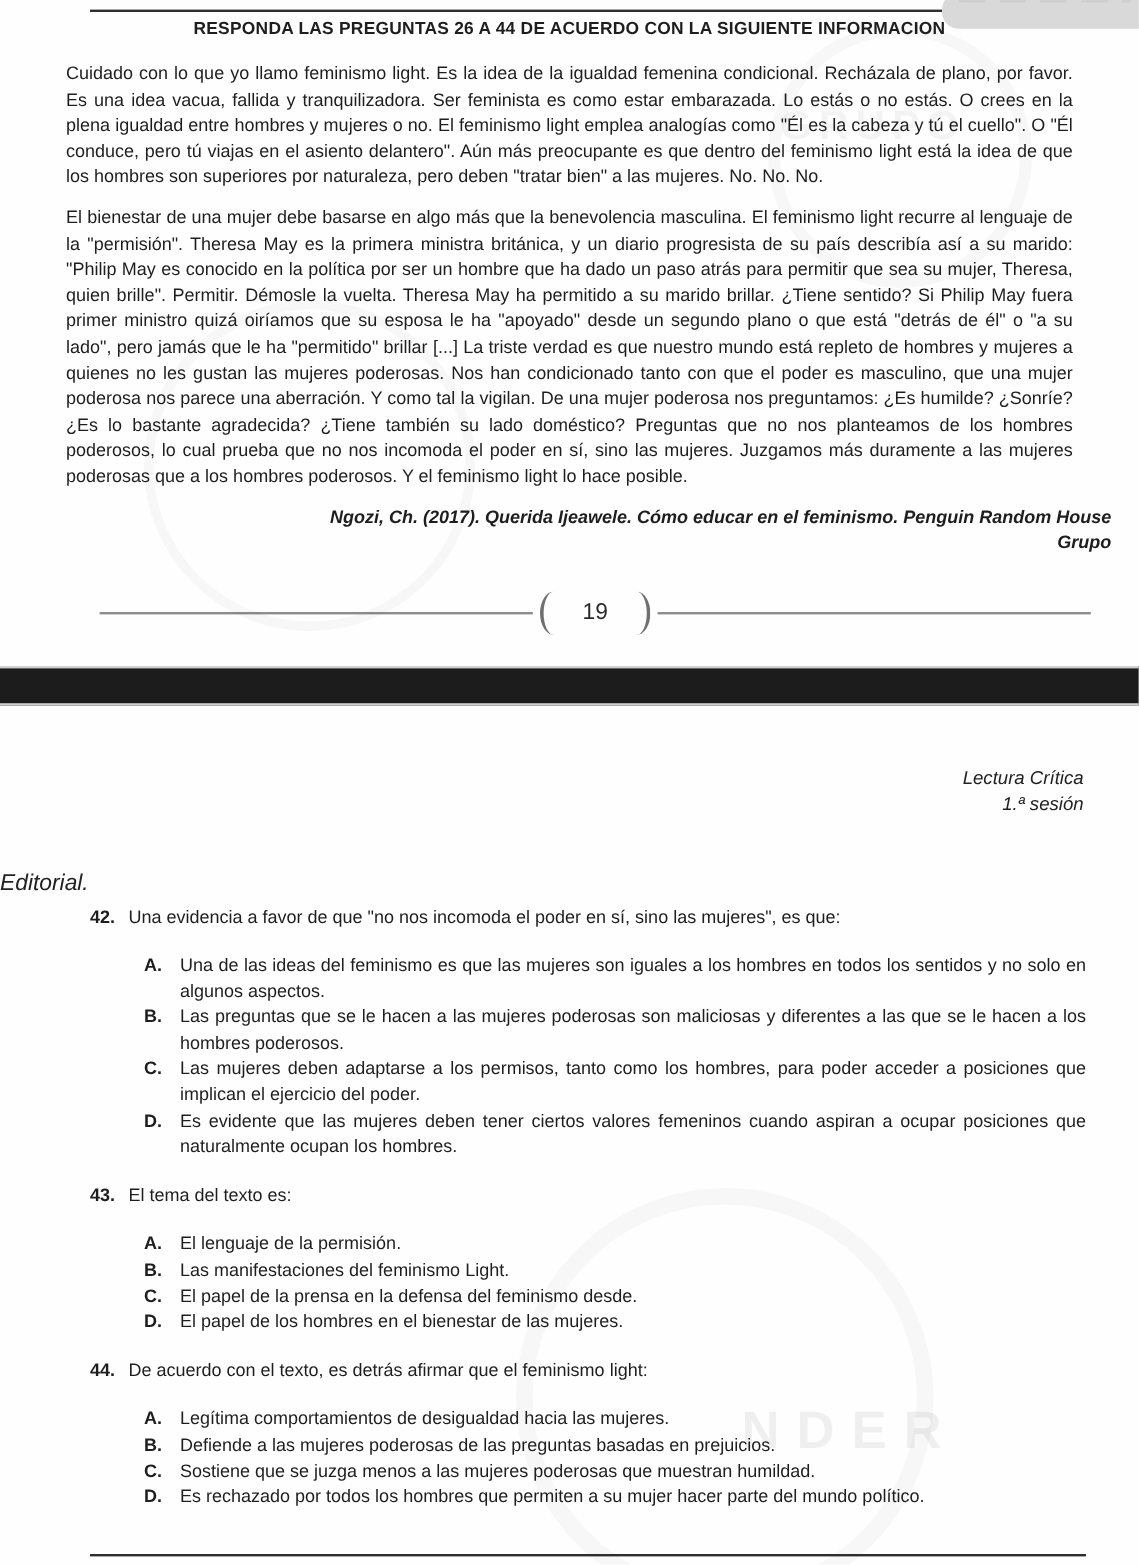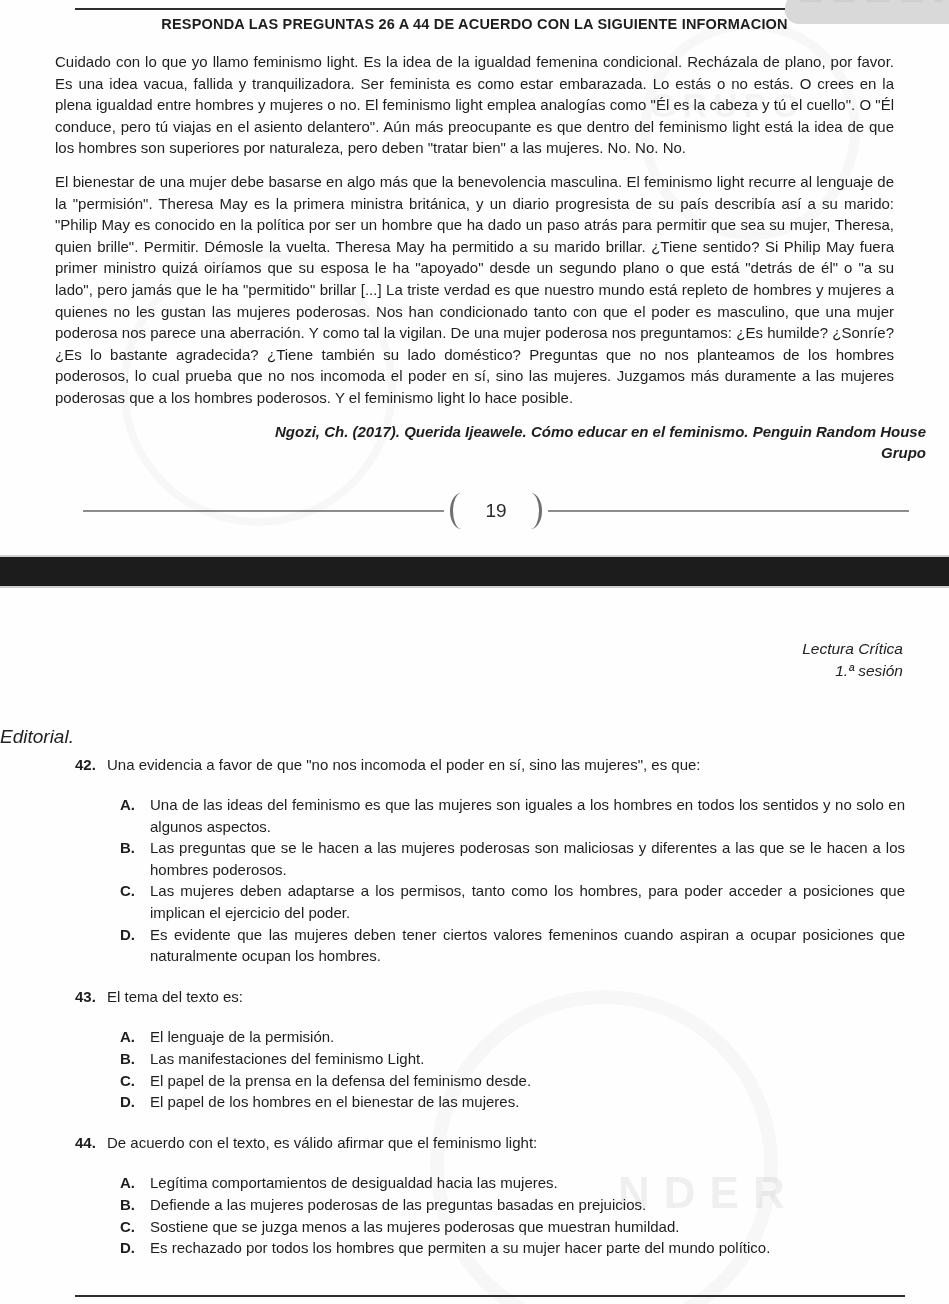--- a/index.html
+++ b/index.html
@@ -219,21 +219,21 @@
       <li class="option">
         <span class="letter">D.</span>
         <span class="otext">El papel de los hombres en el bienestar de las mujeres.</span>
       </li>
     </ul>
   </section>
 
   <section class="question">
     <div class="stem">
       <span class="qnum">44.</span>
-      <span class="qtext">De acuerdo con el texto, es válido afirmar que el feminismo light:</span>
+      <span class="qtext">De acuerdo con el texto, es detrás afirmar que el feminismo light:</span>
     </div>
     <ul class="options">
       <li class="option">
         <span class="letter">A.</span>
         <span class="otext">Legítima comportamientos de desigualdad hacia las mujeres.</span>
       </li>
       <li class="option">
         <span class="letter">B.</span>
         <span class="otext">Defiende a las mujeres poderosas de las preguntas basadas en prejuicios.</span>
       </li>

